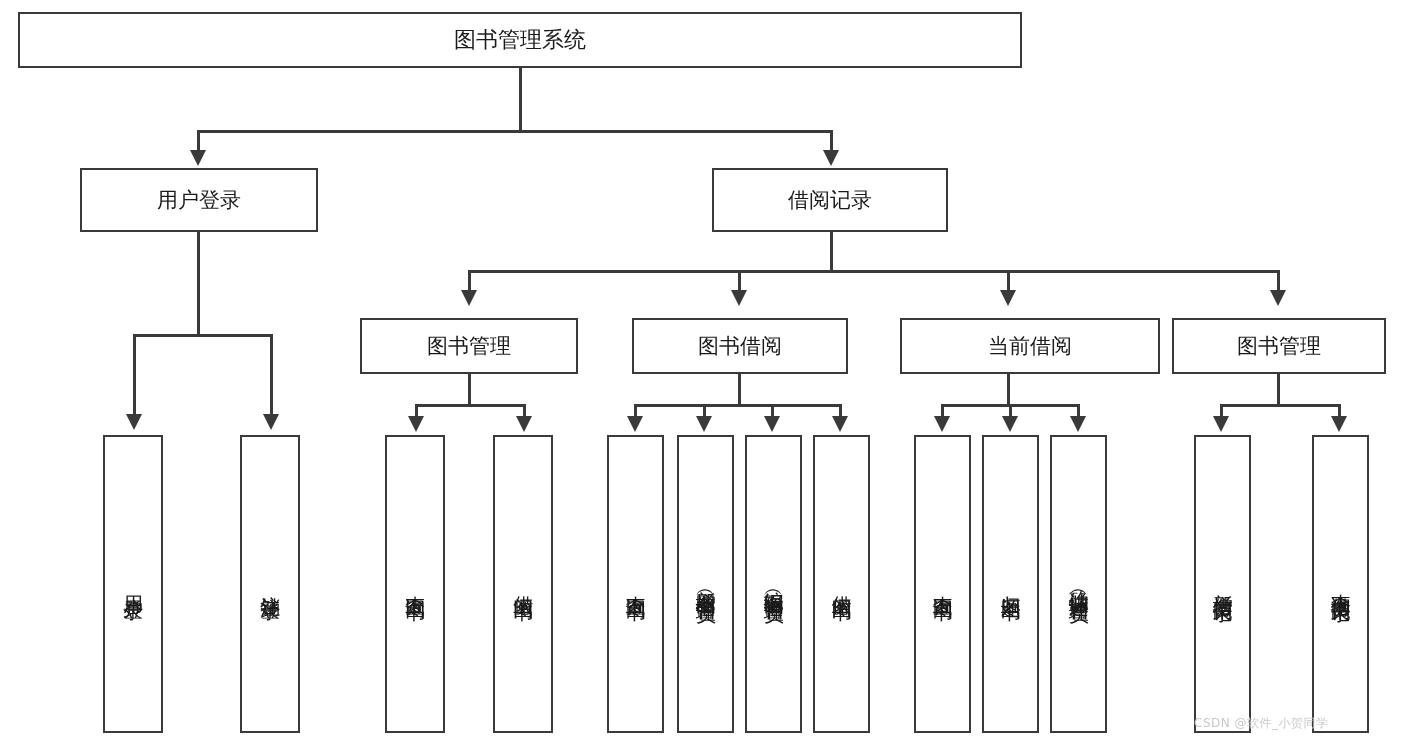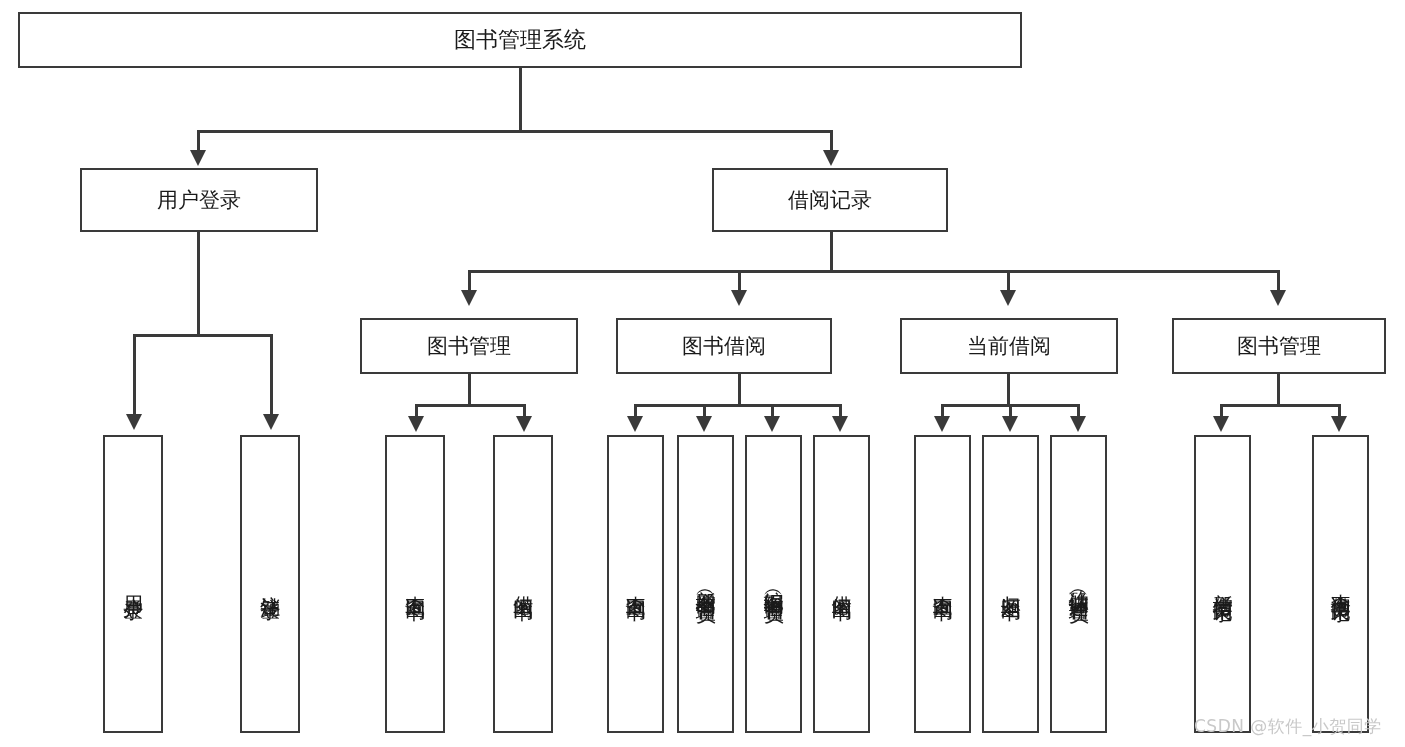--- a/index.html
+++ b/index.html
@@ -53,21 +53,21 @@
   .arrow {
     position: absolute;
     width: 0; height: 0;
     border-left: 8px solid transparent;
     border-right: 8px solid transparent;
     border-top: 16px solid #3a3a3a;
   }
   .watermark {
     position: absolute;
     color: #c9c9c9;
-    font-size: 17px;
+    font-size: 12px;
     white-space: nowrap;
     letter-spacing: 0.5px;
     pointer-events: none;
   }
 </style>
 </head>
 <body>
 
 <div id="canvas">
 
@@ -100,23 +100,23 @@
   <div class="arrow" style="left:461px; top:290px;"></div>
   <div class="vline" style="left:738px; top:270px; height:22px;"></div>
   <div class="arrow" style="left:731px; top:290px;"></div>
   <div class="vline" style="left:1007px; top:270px; height:22px;"></div>
   <div class="arrow" style="left:1000px; top:290px;"></div>
   <div class="vline" style="left:1277px; top:270px; height:22px;"></div>
   <div class="arrow" style="left:1270px; top:290px;"></div>
 
   <div class="node node-h" style="left:360px; top:318px; width:218px; height:56px;">图书管理</div>
 
-  <div class="node node-h" style="left:616px; top:318px; width:216px; height:56px;">图书借阅</div>
+  <div class="node node-h" style="left:632px; top:318px; width:216px; height:56px;">图书借阅</div>
 
-  <div class="node node-h" style="left:900px; top:318px; width:218px; height:56px;">当前借阅</div>
+  <div class="node node-h" style="left:900px; top:318px; width:260px; height:56px;">当前借阅</div>
 
   <div class="node node-h" style="left:1172px; top:318px; width:214px; height:56px;">图书管理</div>
 
   <div class="vline" style="left:468px; top:374px; height:32px;"></div>
   <div class="hline" style="left:415px; top:404px; width:111px;"></div>
   <div class="vline" style="left:415px; top:404px; height:14px;"></div>
   <div class="arrow" style="left:408px; top:416px;"></div>
   <div class="vline" style="left:523px; top:404px; height:14px;"></div>
   <div class="arrow" style="left:516px; top:416px;"></div>
 

